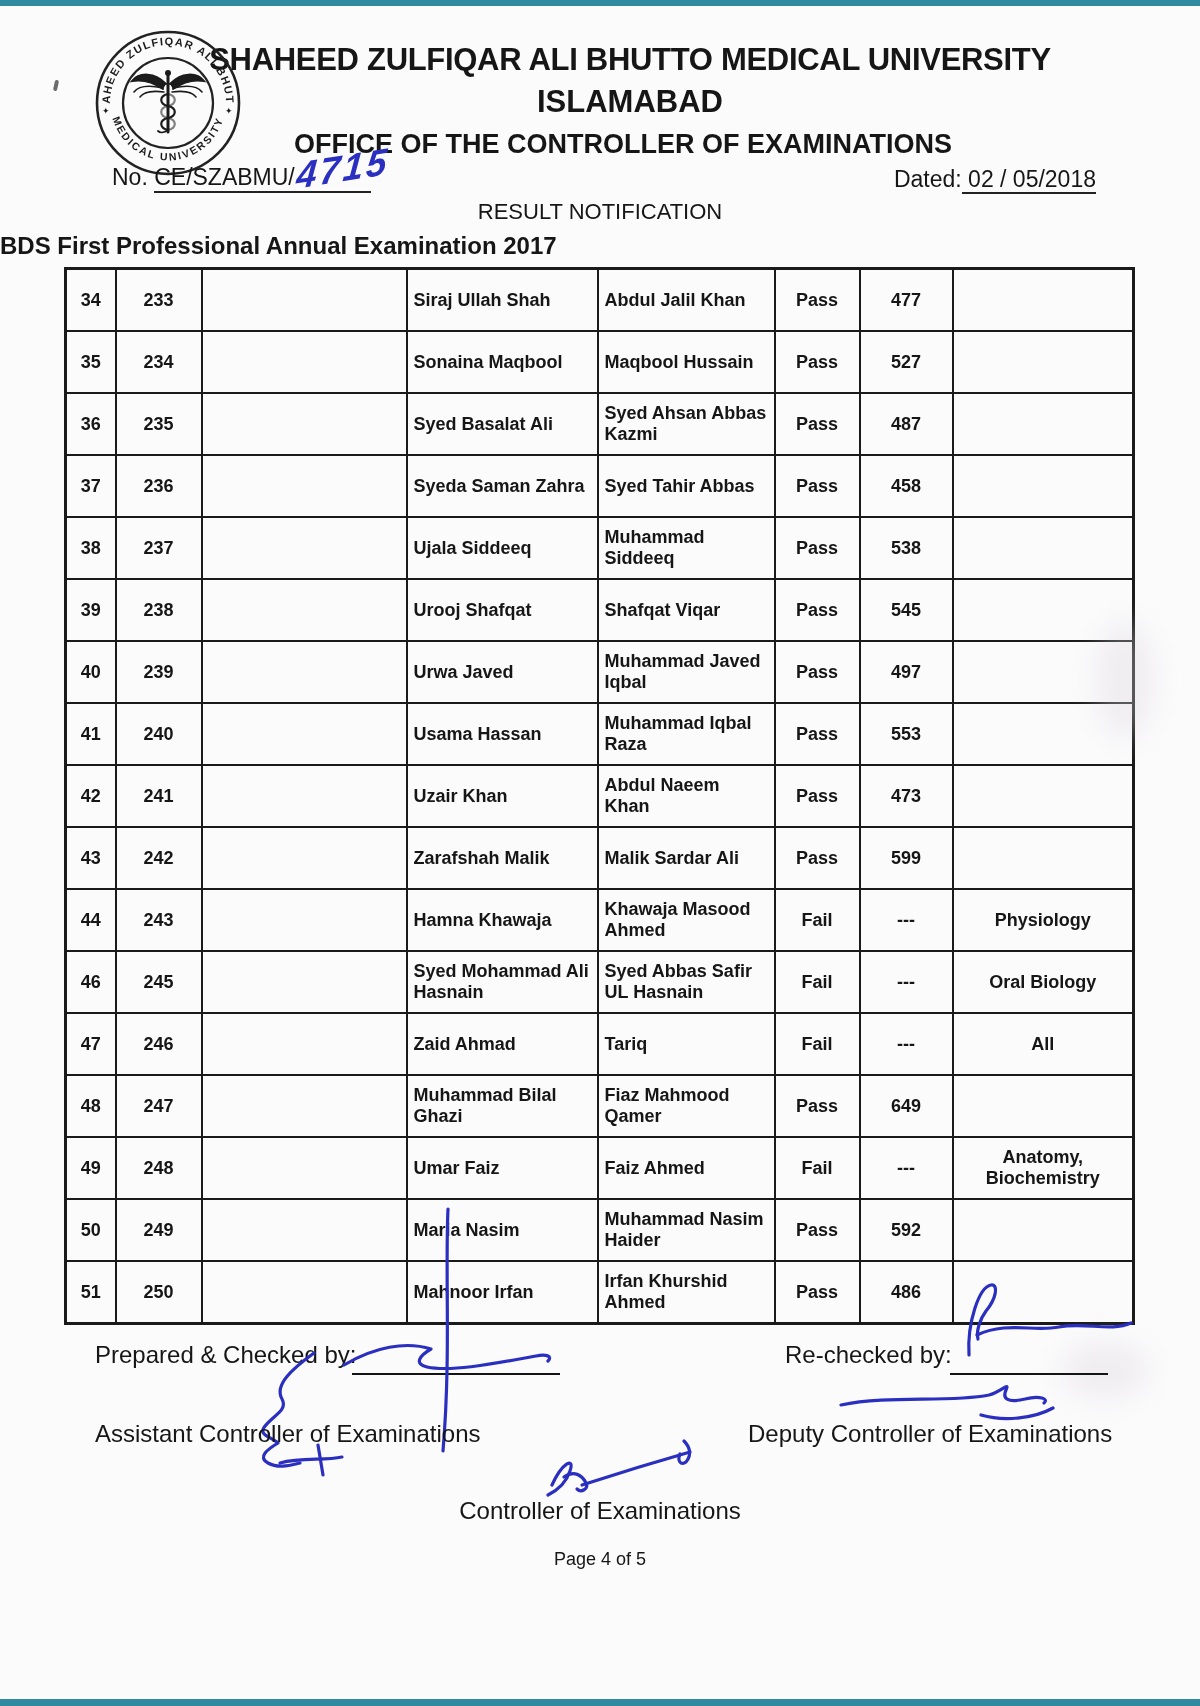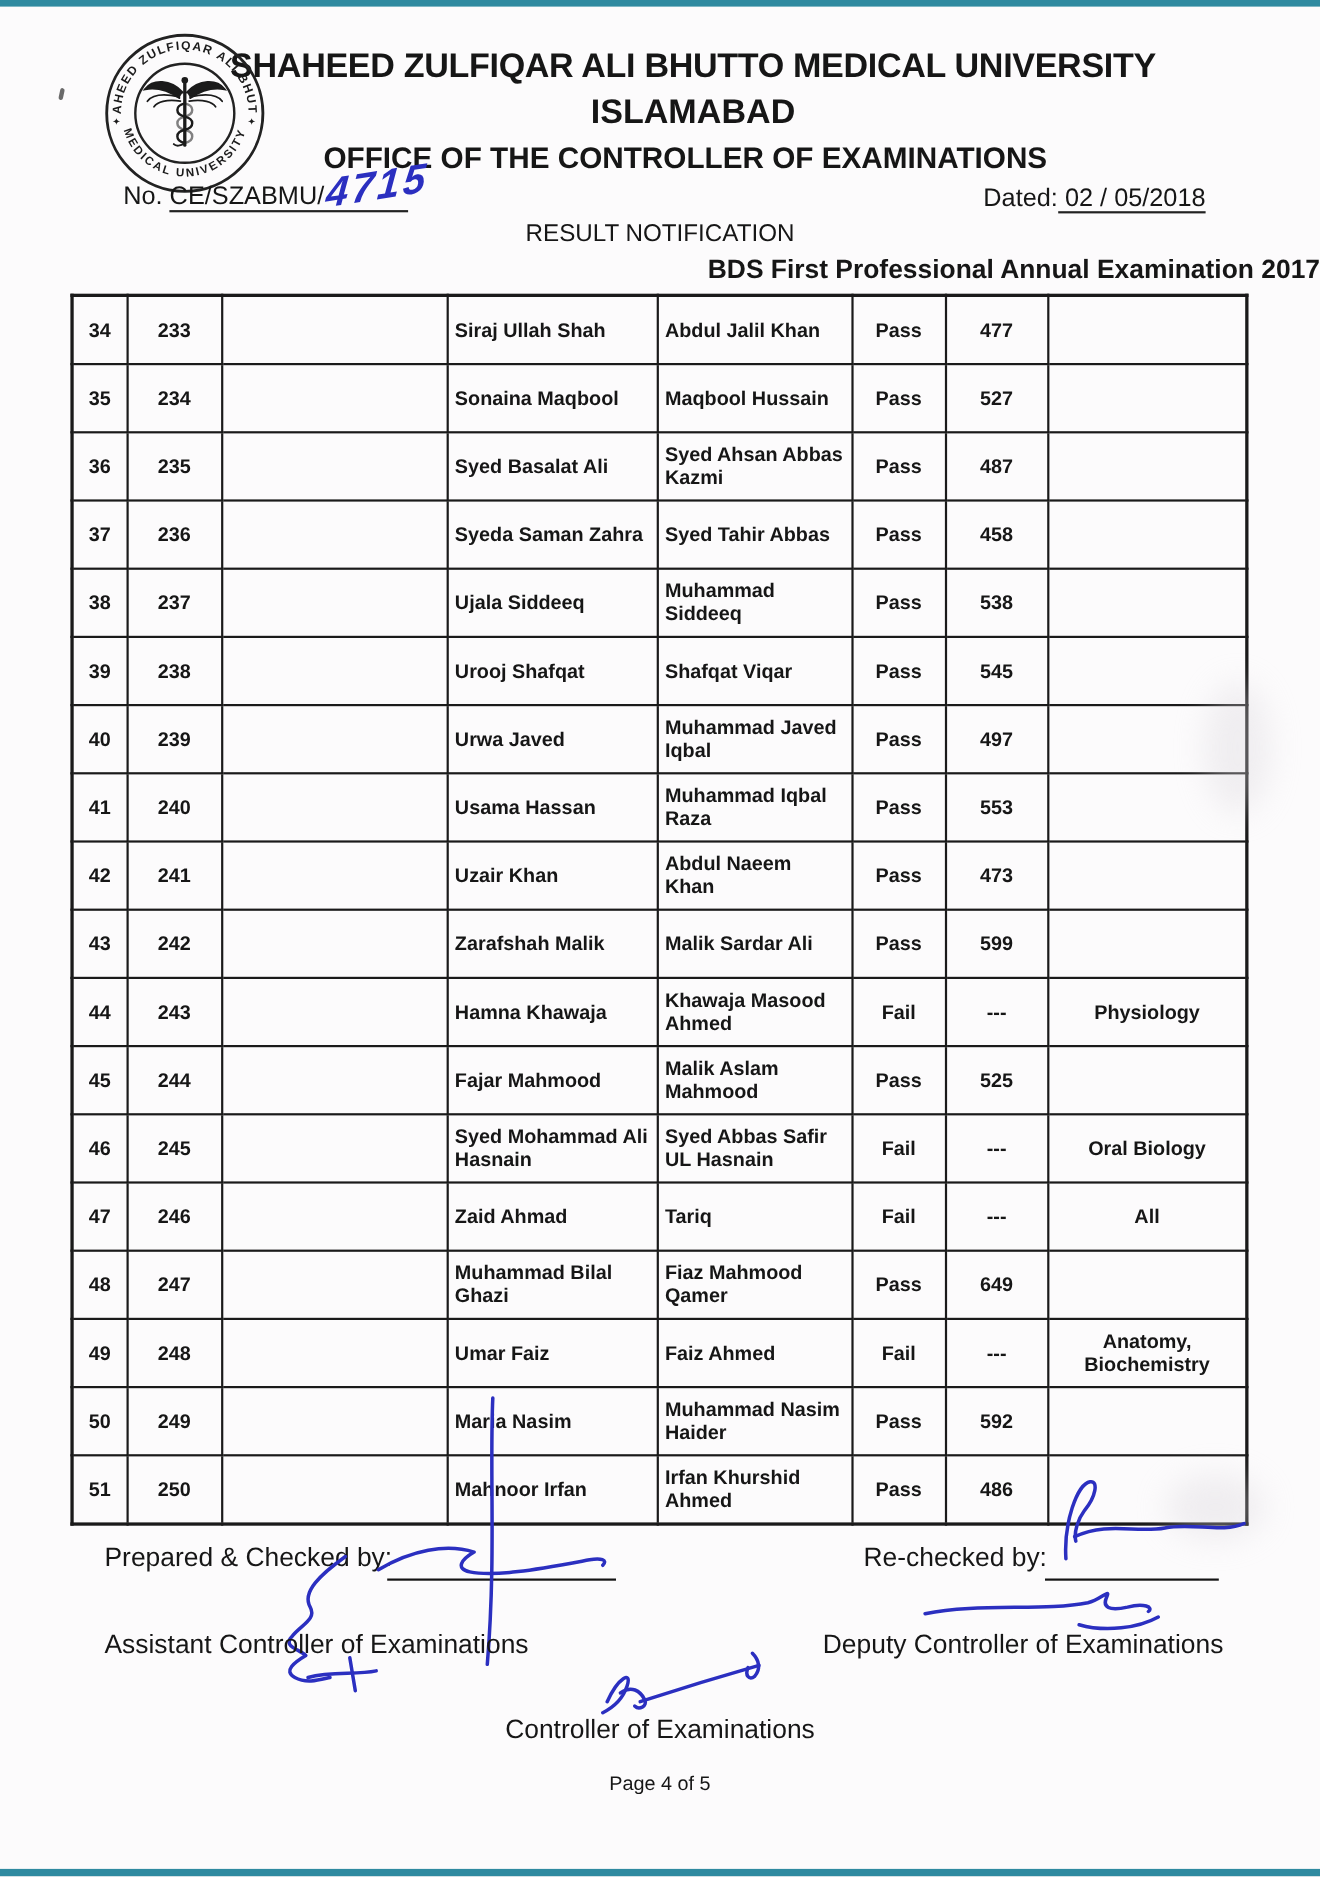--- a/index.html
+++ b/index.html
@@ -23,21 +23,21 @@
   .t-office{font-size:27px;font-weight:bold;margin-top:11px;margin-left:-14px;}
   .refline{display:flex;justify-content:space-between;align-items:flex-end;margin:6px 104px 0 112px;font-size:23px;}
   .u{border-bottom:2px solid #222;}
   .ref-left .u{display:inline-block;padding-right:76px;position:relative;}
   .handwritten{
     position:absolute;left:142px;top:-16px;
     color:#2b2fc0;font-style:italic;font-weight:bold;font-size:37px;letter-spacing:3px;
     transform:rotate(-9deg) skewX(-14deg);
   }
   .notif{ text-align:center;font-size:22px;font-weight:normal;margin-top:6px;}
-  .exam { text-align:right;font-size:24px;font-weight:bold;margin-top:7px;margin-bottom:7px;}
+  .exam { text-align:left;font-size:24px;font-weight:bold;margin-top:7px;margin-bottom:7px;}
 
   
   table.results{border-collapse:collapse;table-layout:fixed;width:1068px;margin-left:64px;border:3px solid #1a1a1a;}
   table.results td{
     border:2px solid #1a1a1a;font-size:18px;font-weight:bold;line-height:1.2;
     height:48px;vertical-align:middle;padding:6px 6px;word-wrap:break-word;
   }
   td.c{text-align:center;}
   td.l{text-align:left;padding-left:12px;padding-right:30px;}
   col.w-sn{width:50px;}col.w-roll{width:86px;}col.w-blank{width:205px;}
@@ -229,30 +229,20 @@
           <td class="c">44</td>
           <td class="c">243</td>
           <td class="c"></td>
           <td class="l">Hamna Khawaja</td>
           <td class="l">Khawaja Masood Ahmed</td>
           <td class="c">Fail</td>
           <td class="c">---</td>
           <td class="c">Physiology</td>
         </tr>
         <tr>
-          <td class="c">45</td>
-          <td class="c">244</td>
-          <td class="c"></td>
-          <td class="l">Fajar Mahmood</td>
-          <td class="l">Malik Aslam Mahmood</td>
-          <td class="c">Pass</td>
-          <td class="c">525</td>
-          <td class="c"></td>
-        </tr>
-        <tr>
           <td class="c">46</td>
           <td class="c">245</td>
           <td class="c"></td>
           <td class="l">Syed Mohammad Ali Hasnain</td>
           <td class="l">Syed Abbas Safir UL Hasnain</td>
           <td class="c">Fail</td>
           <td class="c">---</td>
           <td class="c">Oral Biology</td>
         </tr>
         <tr>

